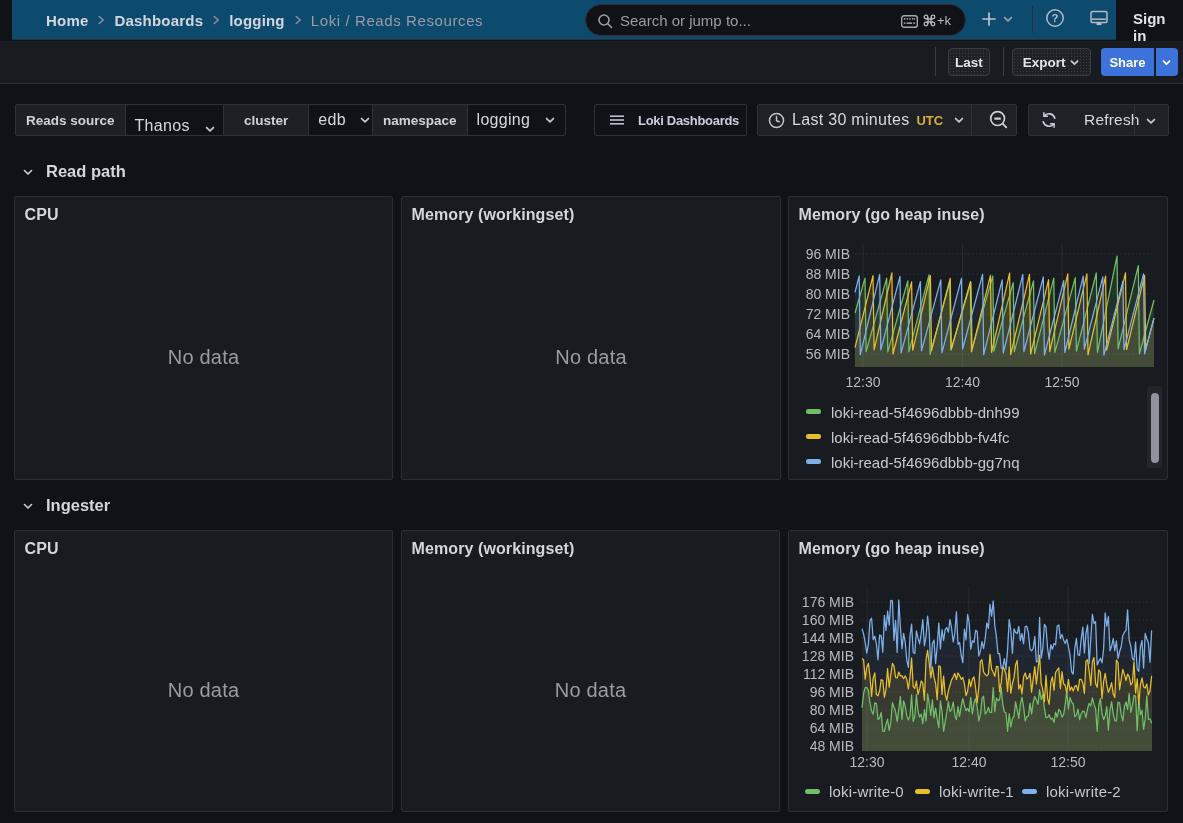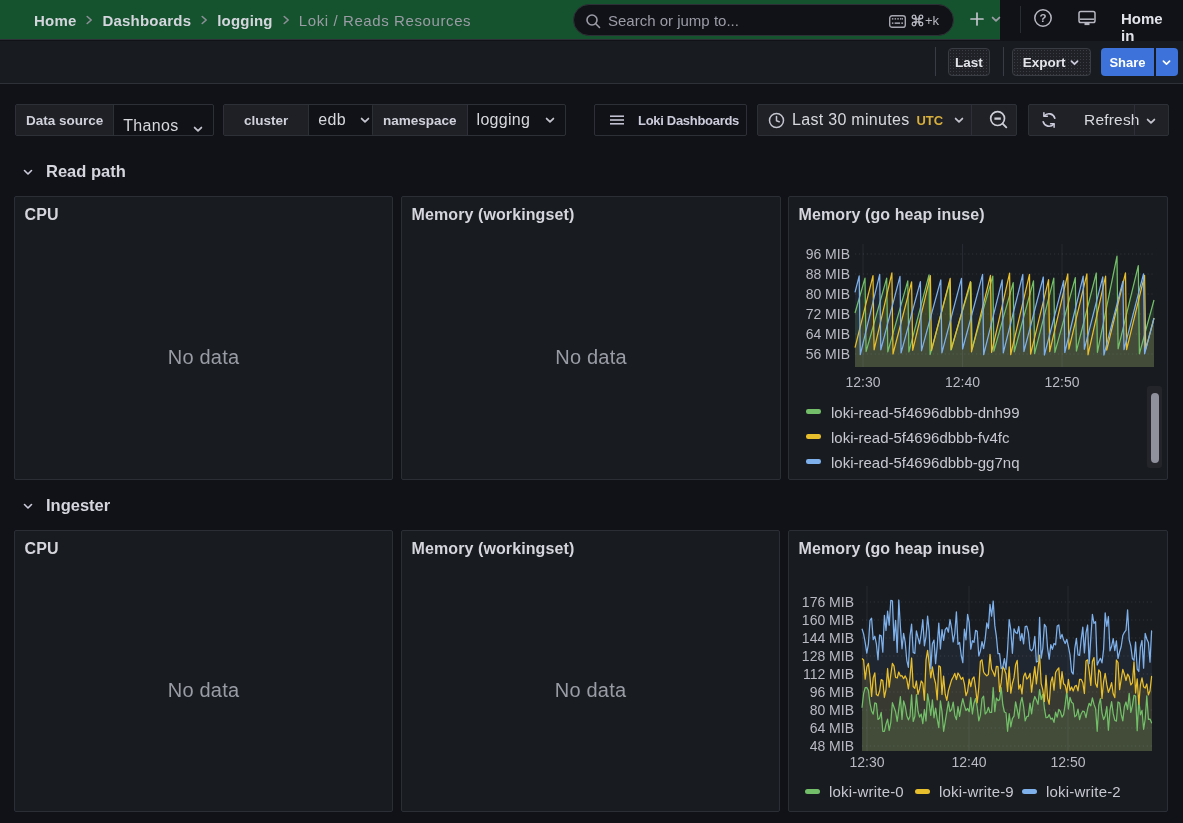--- a/index.html
+++ b/index.html
@@ -1,19 +1,19 @@
 <!DOCTYPE html>
 <html><head><meta charset="utf-8"><style>
 * { margin:0; padding:0; box-sizing:border-box; }
 html,body { width:1183px; height:823px; background:#111217; font-family:"Liberation Sans",sans-serif; overflow:hidden; color:#CFD0DA; }
 .abs { position:absolute; }
 </style></head>
 <body>
 
-<div class="abs" style="left:0;top:0;width:1000px;height:40px;background:#14532d;border-bottom:1px solid #2E3138">
+<div class="abs" style="left:12px;top:0;width:1104px;height:40px;background:#0c4a6e;border-bottom:1px solid #2E3138">
   <div class="abs" style="left:34px;top:0;height:40px;display:flex;align-items:center;white-space:nowrap">
     <span style="font-size:15px;font-weight:600;letter-spacing:0.2px;color:#d4d5dd">Home</span>
     <span style="margin:0 8px;display:flex">
         <svg width="10" height="12" viewBox="0 0 10 12" style="">
           <polyline points="3.2,2.5 7.2,6 3.2,9.5" fill="none" stroke="#8e8f99" stroke-width="1.6" stroke-linecap="round" stroke-linejoin="round"></polyline>
         </svg>
       </span>
     <span style="font-size:15px;font-weight:600;letter-spacing:0.2px;color:#d4d5dd">Dashboards</span>
     <span style="margin:0 8px;display:flex">
         <svg width="10" height="12" viewBox="0 0 10 12" style="">
@@ -79,40 +79,40 @@
         <text x="10" y="14.2" text-anchor="middle" font-family="Liberation Sans, sans-serif" font-size="11.5" font-weight="bold" fill="#b7b8c1">?</text>
       </svg>
     </span>
   <span class="abs" style="left:1077px;top:8px;display:flex">
       <svg width="20" height="20" viewBox="0 0 20 20" style="">
         <rect x="2" y="3.5" width="16" height="11" rx="1.8" fill="none" stroke="#b7b8c1" stroke-width="1.5"></rect>
         <line x1="2.8" y1="11.2" x2="17.2" y2="11.2" stroke="#b7b8c1" stroke-width="1.5"></line>
         <rect x="7.5" y="14.5" width="5" height="2.6" fill="#b7b8c1"></rect>
       </svg>
     </span>
-  <span class="abs" style="left:1121px;top:10px;font-size:15px;font-weight:600;color:#e2e3ea">Home in</span>
+  <span class="abs" style="left:1121px;top:10px;font-size:15px;font-weight:600;color:#e2e3ea">Sign in</span>
 </div>
 
 <div class="abs" style="left:0;top:41px;width:1183px;height:43px;background:#181B1F;border-bottom:1px solid #2E3138">
   <div class="abs" style="left:935px;top:6px;width:1px;height:29px;background:#3A3C43"></div>
   <div class="abs" style="left:948px;top:7px;width:42px;height:28px;background-color:#1F2127;background-image:radial-gradient(rgba(204,204,220,0.16) 0.8px, transparent 0.9px);background-size:3px 3px;border:1px solid #3A3C44;border-radius:4px;display:flex;align-items:center;justify-content:center;font-size:13.5px;font-weight:700;color:#E3E4EA">Last</div>
   <div class="abs" style="left:1003px;top:6px;width:1px;height:29px;background:#3A3C43"></div>
   <div class="abs" style="left:1012px;top:7px;width:79px;height:28px;background-color:#1F2127;background-image:radial-gradient(rgba(204,204,220,0.16) 0.8px, transparent 0.9px);background-size:3px 3px;border:1px solid #3A3C44;border-radius:4px;display:flex;align-items:center;justify-content:center;font-size:13.5px;font-weight:700;color:#E3E4EA">Export&nbsp;<svg width="11" height="11" viewBox="0 0 11 11" style="">
         <polyline points="2.42,4.18 5.5,7.15 8.58,4.18" fill="none" stroke="#ccccdc" stroke-width="1.7" stroke-linecap="round" stroke-linejoin="round"></polyline>
       </svg></div>
   <div class="abs" style="left:1101px;top:7px;width:53px;height:28px;background:#3C72D9;border-radius:4px 0 0 4px;display:flex;align-items:center;justify-content:center;font-size:13px;font-weight:700;color:#fff">Share</div>
   <div class="abs" style="left:1155.5px;top:7px;width:22.5px;height:28px;background:#3C72D9;border-radius:0 4px 4px 0;display:flex;align-items:center;justify-content:center">
       <svg width="11" height="11" viewBox="0 0 11 11" style="">
         <polyline points="2.42,4.18 5.5,7.15 8.58,4.18" fill="none" stroke="#ffffff" stroke-width="1.7" stroke-linecap="round" stroke-linejoin="round"></polyline>
       </svg>
     </div>
 </div>
 
 <div class="abs" style="left:15px;top:104px;height:32px;display:flex;border:1px solid #2E3037;border-radius:2px">
-  <div style="background:#1E2026;display:flex;align-items:center;padding:0 10px;font-size:13.5px;font-weight:700;color:#d0d1da;border-right:1px solid #2E3037">Data source</div>
+  <div style="background:#1E2026;display:flex;align-items:center;padding:0 10px;font-size:13.5px;font-weight:700;color:#d0d1da;border-right:1px solid #2E3037">Reads source</div>
   <div style="display:flex;align-items:flex-end;padding:0 9px;font-size:16px;letter-spacing:0.3px;color:#d7d8de">Thanos<span style="margin-left:14px;display:flex">
         <svg width="12" height="12" viewBox="0 0 12 12" style="">
           <polyline points="2.64,4.5600000000000005 6.0,7.800000000000001 9.36,4.5600000000000005" fill="none" stroke="#c3c4cd" stroke-width="1.8" stroke-linecap="round" stroke-linejoin="round"></polyline>
         </svg>
       </span></div>
 </div>
 <div class="abs" style="left:223px;top:104px;height:32px;display:flex;border:1px solid #2E3037;border-radius:2px">
   <div style="background:#1E2026;display:flex;align-items:center;padding:0 20px;font-size:13.5px;font-weight:700;color:#d0d1da;border-right:1px solid #2E3037">cluster</div>
   <div style="display:flex;align-items:center;padding:0 9px;font-size:16px;letter-spacing:0.3px;color:#d7d8de">edb<span style="margin-left:13px;display:flex">
         <svg width="12" height="12" viewBox="0 0 12 12" style="">
@@ -274,16 +274,16 @@
 <text x="65" y="184" text-anchor="end" font-family="Liberation Sans, sans-serif" font-size="14" fill="#b9bac3">80 MIB</text>
 <text x="65" y="202" text-anchor="end" font-family="Liberation Sans, sans-serif" font-size="14" fill="#b9bac3">64 MIB</text>
 <text x="65" y="220" text-anchor="end" font-family="Liberation Sans, sans-serif" font-size="14" fill="#b9bac3">48 MIB</text>
 <text x="78" y="236" text-anchor="middle" font-family="Liberation Sans, sans-serif" font-size="14" fill="#b9bac3">12:30</text>
 <text x="180" y="236" text-anchor="middle" font-family="Liberation Sans, sans-serif" font-size="14" fill="#b9bac3">12:40</text>
 <text x="279" y="236" text-anchor="middle" font-family="Liberation Sans, sans-serif" font-size="14" fill="#b9bac3">12:50</text>
 </svg>
     <div style="position:absolute;left:16px;top:258px;width:15px;height:5px;border-radius:2.5px;background:#73BF69"></div>
 <div style="position:absolute;left:40px;top:252px;font-size:15px;letter-spacing:0.2px;color:#c7c8d1;white-space:nowrap">loki-write-0</div>
 <div style="position:absolute;left:126px;top:258px;width:15px;height:5px;border-radius:2.5px;background:#E7BE2C"></div>
-<div style="position:absolute;left:150px;top:252px;font-size:15px;letter-spacing:0.2px;color:#c7c8d1;white-space:nowrap">loki-write-9</div>
+<div style="position:absolute;left:150px;top:252px;font-size:15px;letter-spacing:0.2px;color:#c7c8d1;white-space:nowrap">loki-write-1</div>
 <div style="position:absolute;left:233px;top:258px;width:15px;height:5px;border-radius:2.5px;background:#7EB1EC"></div>
 <div style="position:absolute;left:257px;top:252px;font-size:15px;letter-spacing:0.2px;color:#c7c8d1;white-space:nowrap">loki-write-2</div>
   </div>
 
 </body></html>

